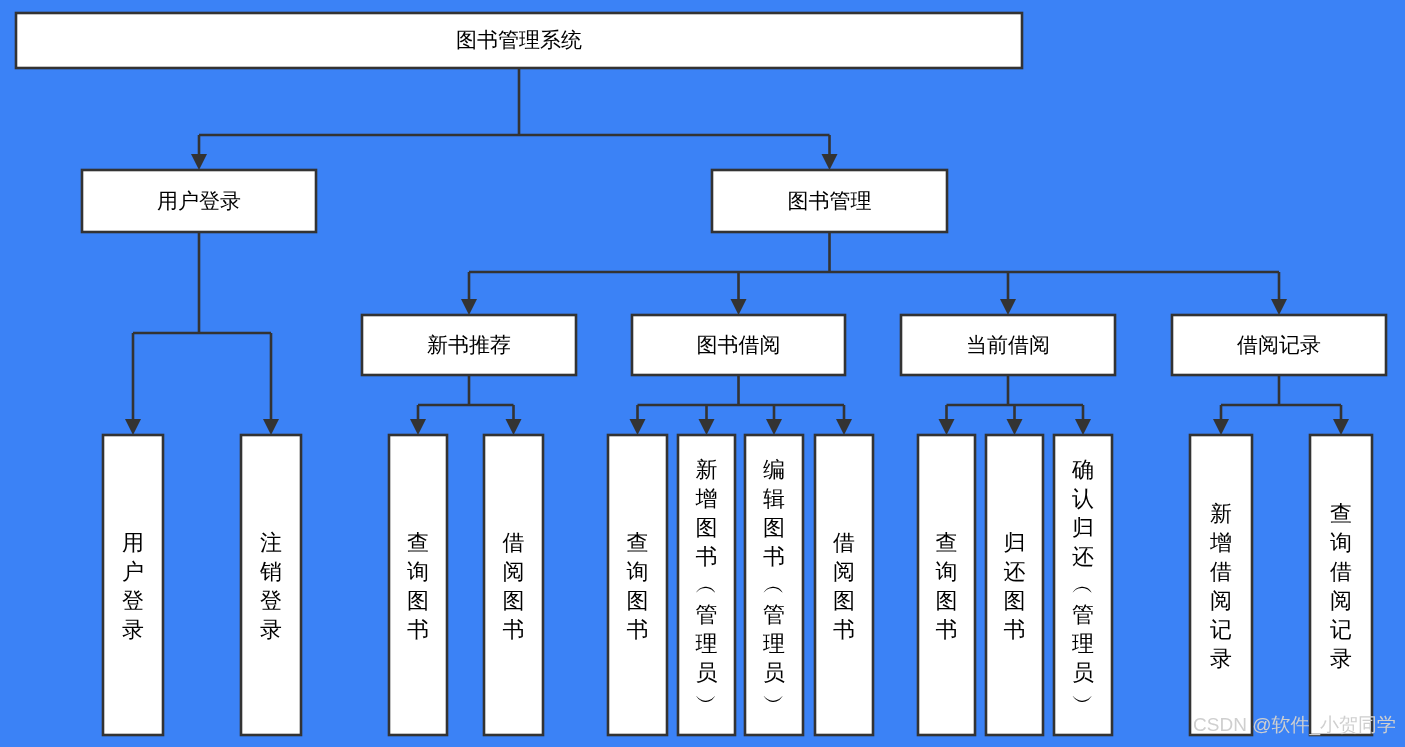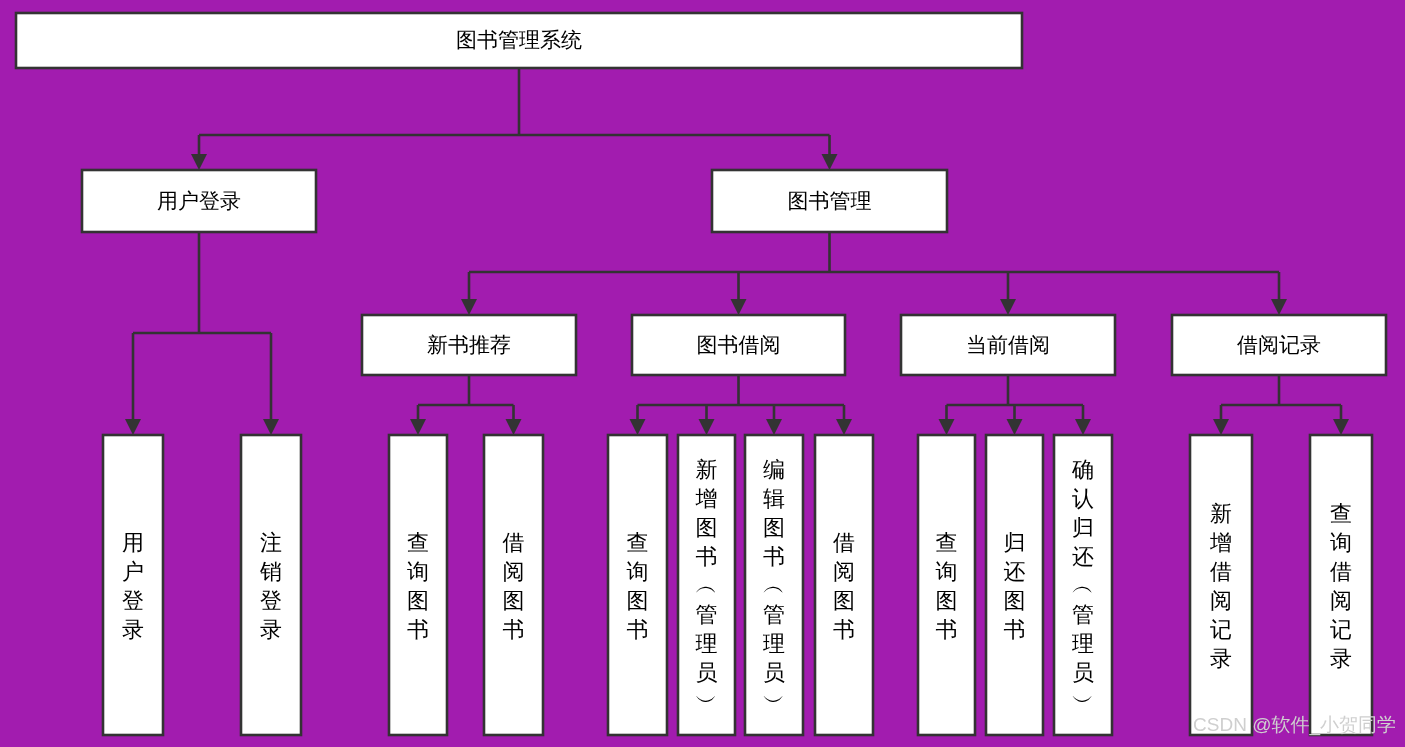--- a/index.html
+++ b/index.html
@@ -11,21 +11,21 @@
   body {
     width: 1405px;
     height: 747px;
     font-family: "Liberation Sans", "DejaVu Sans", sans-serif;
     overflow: hidden;
   }
   #diagram-root {
     position: relative;
     width: 1405px;
     height: 747px;
-    background: #a21caf;
+    background: #3b82f6;
   }
   svg.diagram-canvas {
     position: absolute;
     top: 0;
     left: 0;
     width: 1405px;
     height: 747px;
     display: block;
   }
   .node-rect {

